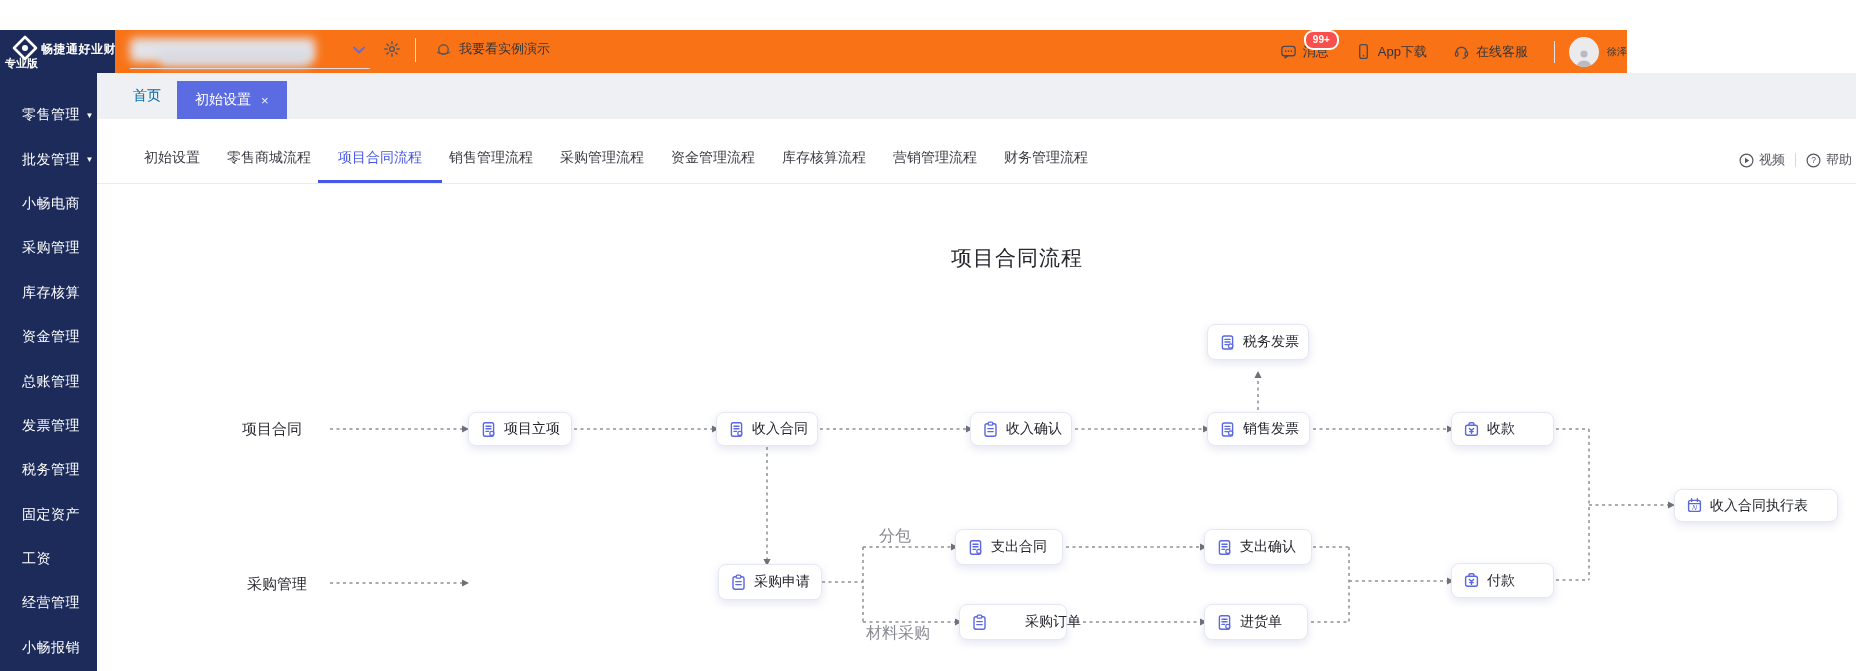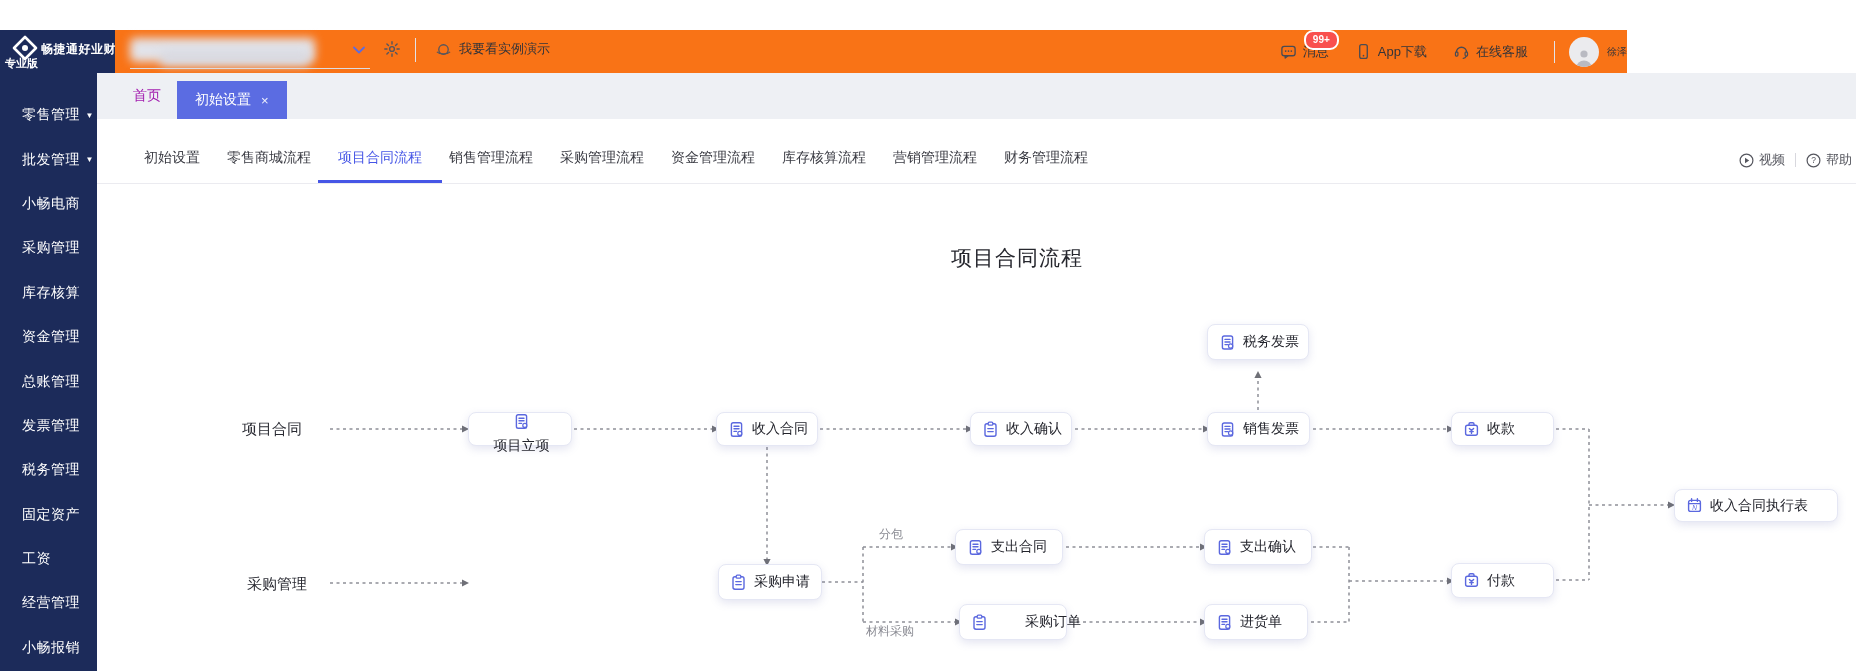--- a/index.html
+++ b/index.html
@@ -28,21 +28,21 @@
   .header-right{position:absolute;right:0;top:0;height:43px;display:flex;align-items:center;}
   .hr-item{display:flex;align-items:center;gap:6px;font-size:13px;color:#33343a;margin-right:26px;position:relative;cursor:pointer;}
   .hr-item svg{width:17px;height:17px;color:#4a4b52;}
   .badge{position:absolute;left:24px;top:-13px;background:var(--badge-bg);color:#fff;font-size:10px;line-height:1;padding:3px 7px;border-radius:9px;border:2px solid #fff;font-weight:bold;}
   .avatar{width:30px;height:30px;border-radius:50%;background:#ebebee;display:flex;align-items:flex-end;justify-content:center;overflow:hidden;margin:0 8px 0 14px;}
   .avatar svg{width:20px;height:20px;color:#b9bac2;}
   .username{font-size:10px;color:#33343a;white-space:nowrap;}
 
   
   .tabstrip{position:absolute;left:97px;top:73px;width:1759px;height:46px;background:#eef0f4;}
-  .wtab-home{position:absolute;left:22px;top:0;height:46px;display:flex;align-items:center;font-size:14px;color:#a21caf;padding:0 14px;cursor:pointer;}
+  .wtab-home{position:absolute;left:22px;top:0;height:46px;display:flex;align-items:center;font-size:14px;color:#0369a1;padding:0 14px;cursor:pointer;}
   .wtab-active{position:absolute;left:80px;top:8px;height:38px;background:var(--accent);color:#fff;display:flex;align-items:center;gap:10px;font-size:14px;padding:0 18px;cursor:pointer;}
   .wtab-active .x{font-size:13px;opacity:.9;}
 
   
   .sidebar{position:absolute;left:0;top:73px;width:97px;height:598px;background:var(--sidebar-bg);padding-top:20px;box-sizing:border-box;}
   .side-item{height:44.4px;display:flex;align-items:center;color:#fff;font-size:14px;font-weight:500;padding-left:22px;cursor:pointer;position:relative;letter-spacing:.5px;}
   .side-item .caret{position:absolute;right:3px;font-size:8px;color:#fff;}
 
   
   .subtabs{position:absolute;left:97px;top:119px;width:1759px;height:65px;background:#fff;border-bottom:1px solid #ebebf0;box-sizing:border-box;}
@@ -55,21 +55,21 @@
   .subtab-right svg{width:15px;height:15px;color:#55565e;}
   .subtab-right .sep{width:1px;height:14px;background:#d8d8de;}
 
   
   .flow-layer{position:absolute;left:0;top:0;width:1856px;height:671px;pointer-events:none;}
   .flow-title{position:absolute;left:927px;top:230px;width:180px;text-align:center;font-size:21px;font-weight:500;color:#26272e;letter-spacing:1px;pointer-events:auto;}
   .connectors{position:absolute;left:0;top:0;}
   .node{position:absolute;display:flex;align-items:center;gap:7px;box-sizing:border-box;padding:0 8px 0 11px;background:#fff;border:1px solid #e5e7f4;border-radius:8px;box-shadow:0 3px 9px rgba(104,110,178,.18);font-size:14px;color:#23242c;pointer-events:auto;cursor:pointer;white-space:nowrap;}
   .node svg{width:17px;height:17px;color:var(--node-icon);flex:0 0 auto;}
   .flow-label{position:absolute;font-size:15px;color:#2a2b33;pointer-events:auto;white-space:nowrap;}
-  .branch-label{position:absolute;font-size:12px;color:#898a92;pointer-events:auto;white-space:nowrap;}
+  .branch-label{position:absolute;font-size:16px;color:#898a92;pointer-events:auto;white-space:nowrap;}
 </style>
 </head>
 <body>
 
 <div id="app">
 
   <div class="topstrip"></div>
 
   <div class="logo-block">
     <svg class="logo-mark" viewBox="0 0 26 26">
@@ -255,21 +255,21 @@
         <polyline points="1311,622 1349,622" fill="none" stroke="#8f9098" stroke-width="1.5" stroke-dasharray="3 3.5"></polyline>
         <polyline points="1349,547 1349,622" fill="none" stroke="#8f9098" stroke-width="1.5" stroke-dasharray="3 3.5"></polyline>
         <polyline points="1349,581 1447,581" fill="none" stroke="#8f9098" stroke-width="1.5" stroke-dasharray="3 3.5"></polyline>
         <polygon points="1454,581 1447,577.4 1447,584.6" fill="#6f7077"></polygon>
         <polyline points="1556,429 1589,429" fill="none" stroke="#8f9098" stroke-width="1.5" stroke-dasharray="3 3.5"></polyline>
         <polyline points="1556,580 1589,580" fill="none" stroke="#8f9098" stroke-width="1.5" stroke-dasharray="3 3.5"></polyline>
         <polyline points="1589,429 1589,580" fill="none" stroke="#8f9098" stroke-width="1.5" stroke-dasharray="3 3.5"></polyline>
         <polyline points="1589,505 1668,505" fill="none" stroke="#8f9098" stroke-width="1.5" stroke-dasharray="3 3.5"></polyline>
         <polygon points="1675,505 1668,501.4 1668,508.6" fill="#6f7077"></polygon>
       </svg>
-  <div class="node" style="left: 468px; top: 412px; width: 104px; height: 34px; flex-direction: column;">
+  <div class="node" style="left: 468px; top: 412px; width: 104px; height: 34px;">
         <span style="display: flex; align-items: center;">
           <svg viewBox="0 0 17 17" style="width: 17px; height: 17px; color: rgb(91, 104, 223);">
     <rect x="3.4" y="1.8" width="10.2" height="13.4" rx="1.8" fill="none" stroke="currentColor" stroke-width="1.4" stroke-linecap="round" stroke-linejoin="round"></rect>
     <path d="M6 5.2 h5 M6 7.8 h5 M6 10.4 h2.6" fill="none" stroke="currentColor" stroke-width="1.4" stroke-linecap="round" stroke-linejoin="round"></path>
     <circle cx="11.8" cy="12.4" r="2" fill="#fff" stroke="currentColor" stroke-width="1.2"></circle>
   </svg>
         </span>
         <span>项目立项</span>
       </div>
       <div class="node" style="left: 716px; top: 412px; width: 102px; height: 34px;">

